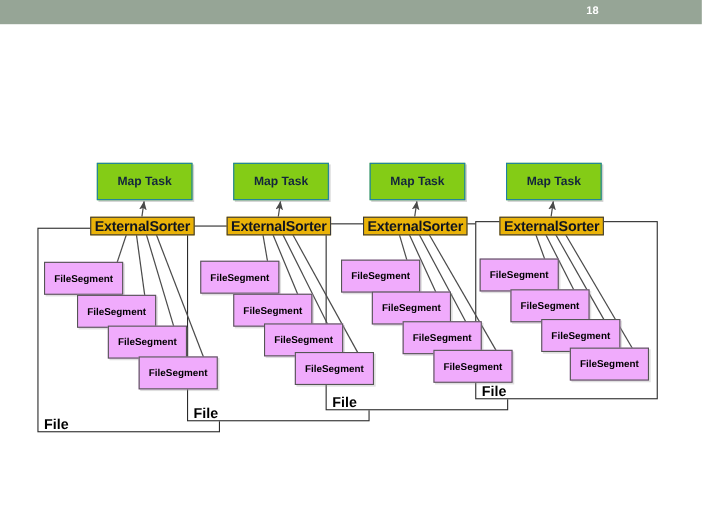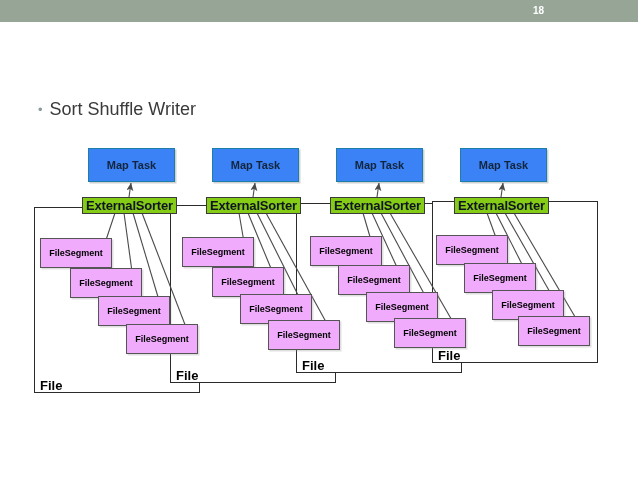--- a/index.html
+++ b/index.html
@@ -104,36 +104,36 @@
     position: absolute;
     font-size: 13px;
     font-weight: bold;
     color: #000000;
     font-family: "Liberation Sans", sans-serif;
     white-space: nowrap;
   }
 
   .map-task {
     position: absolute;
-    background: #3b82f6;
+    background: #84cc16;
     border: 1px solid #1b7fa8;
     box-sizing: border-box;
     color: #13253c;
     font-size: 11px;
     font-weight: bold;
     display: flex;
     align-items: center;
     justify-content: center;
     font-family: "Liberation Sans", sans-serif;
     box-shadow: 1.5px 1.5px 0 rgba(120,120,120,0.35);
   }
 
   .ext-sorter {
     position: absolute;
-    background: #84cc16;
+    background: #eab308;
     border: 1.2px solid #3a3a3a;
     box-sizing: border-box;
     color: #10141f;
     font-size: 13px;
     font-weight: bold;
     display: flex;
     align-items: center;
     justify-content: center;
     font-family: "Liberation Sans", sans-serif;
     letter-spacing: -0.2px;
@@ -156,23 +156,20 @@
 </style>
 </head>
 <body>
 
 <div id="slide">
 
   <div class="topbar"></div>
   <div class="page-number">18</div>
 
 
-  <div class="bullet-row">
-    <span class="bullet-dot">•</span><span class="bullet-text">Sort Shuffle Writer</span>
-  </div>
 
   <div id="diagram">
 
     <div id="file-boxes">
         <div class="file-box" style="left: 34px; top: 207px; width: 166px; height: 186px;"></div>
         <div class="file-box" style="left: 170px; top: 205px; width: 166px; height: 178px;"></div>
         <div class="file-box" style="left: 296px; top: 203px; width: 166px; height: 170px;"></div>
         <div class="file-box" style="left: 432px; top: 201px; width: 166px; height: 162px;"></div>
       </div>
 

